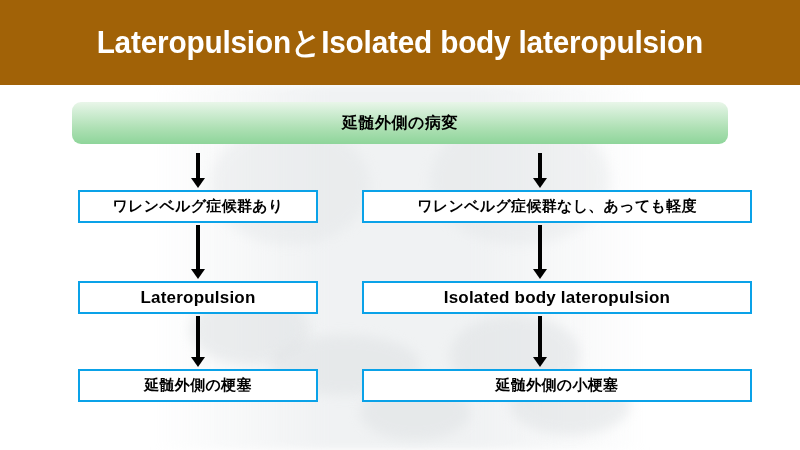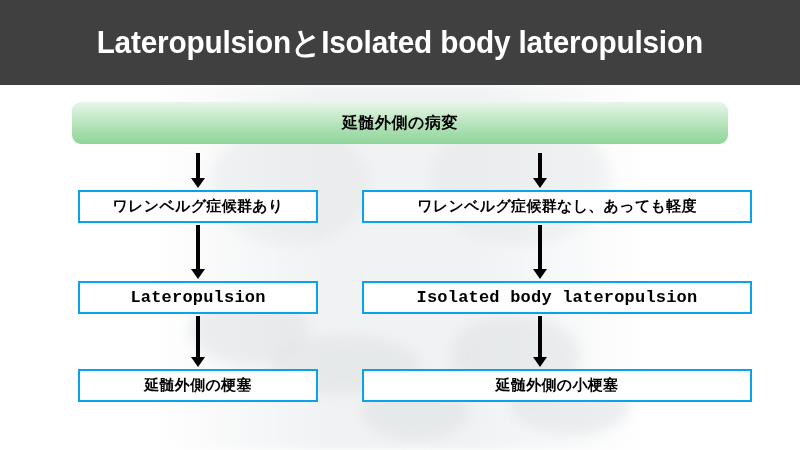--- a/index.html
+++ b/index.html
@@ -40,21 +40,21 @@
     background: linear-gradient(90deg, rgba(228,231,233,0) 0%, rgba(222,226,229,.9) 35%, rgba(222,226,229,.9) 65%, rgba(228,231,233,0) 100%);
     filter: blur(4px);
   }
 
   
   #title-bar {
     position: absolute;
     left: 0; top: 0;
     width: 800px;
     height: 85px;
-    background: #404040;
+    background: #a16207;
     display: flex;
     align-items: center;
     justify-content: center;
   }
   #title-text {
     color: #ffffff;
     font-size: 31px;
     font-weight: bold;
     letter-spacing: -0.2px;
     white-space: nowrap;
@@ -88,21 +88,20 @@
     border: 2px solid #0aa2e8;
     background: #ffffff;
     display: flex;
     align-items: center;
     justify-content: center;
   }
   .flow-box .label {
     color: #000000;
     font-weight: bold;
     white-space: nowrap;
-    font-family: Liberation Mono, monospace;
   }
   .jp .label { font-size: 15px; letter-spacing: 0.3px; }
   .en .label { font-size: 17px; letter-spacing: 0.2px; }
 
   .col-left  { left: 78px;  width: 240px; }
   .col-right { left: 362px; width: 390px; align-items: center; }
 
   .row1 { top: 190px; height: 33px; }
   .row2 { top: 281px; height: 33px; }
   .row3 { top: 369px; height: 33px; }

